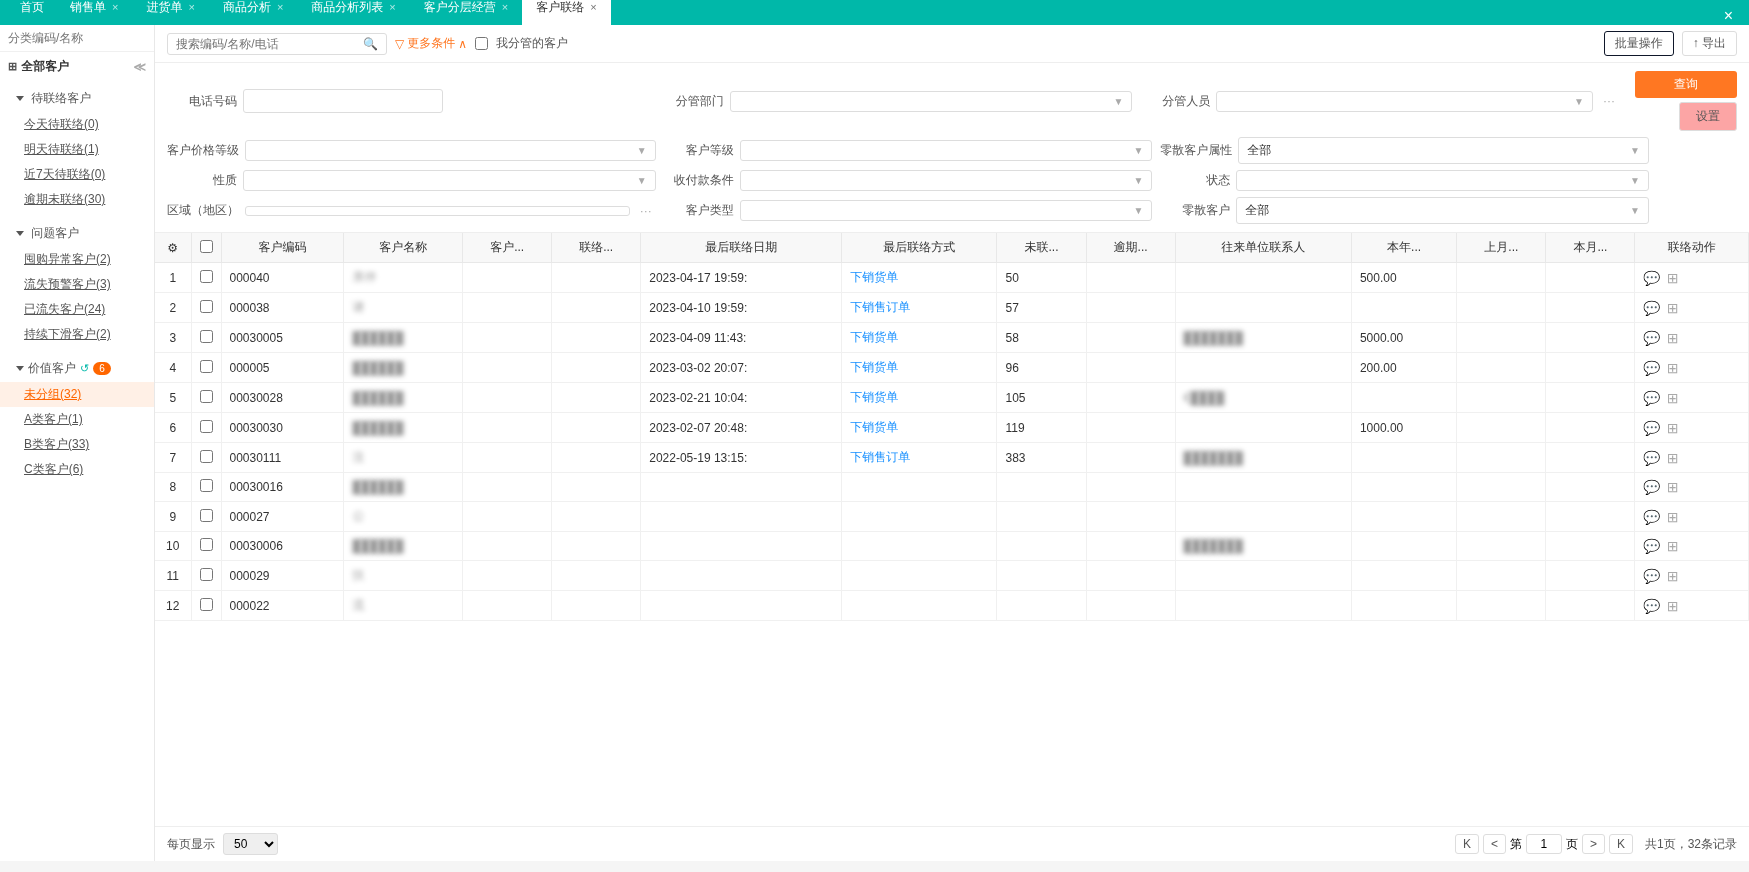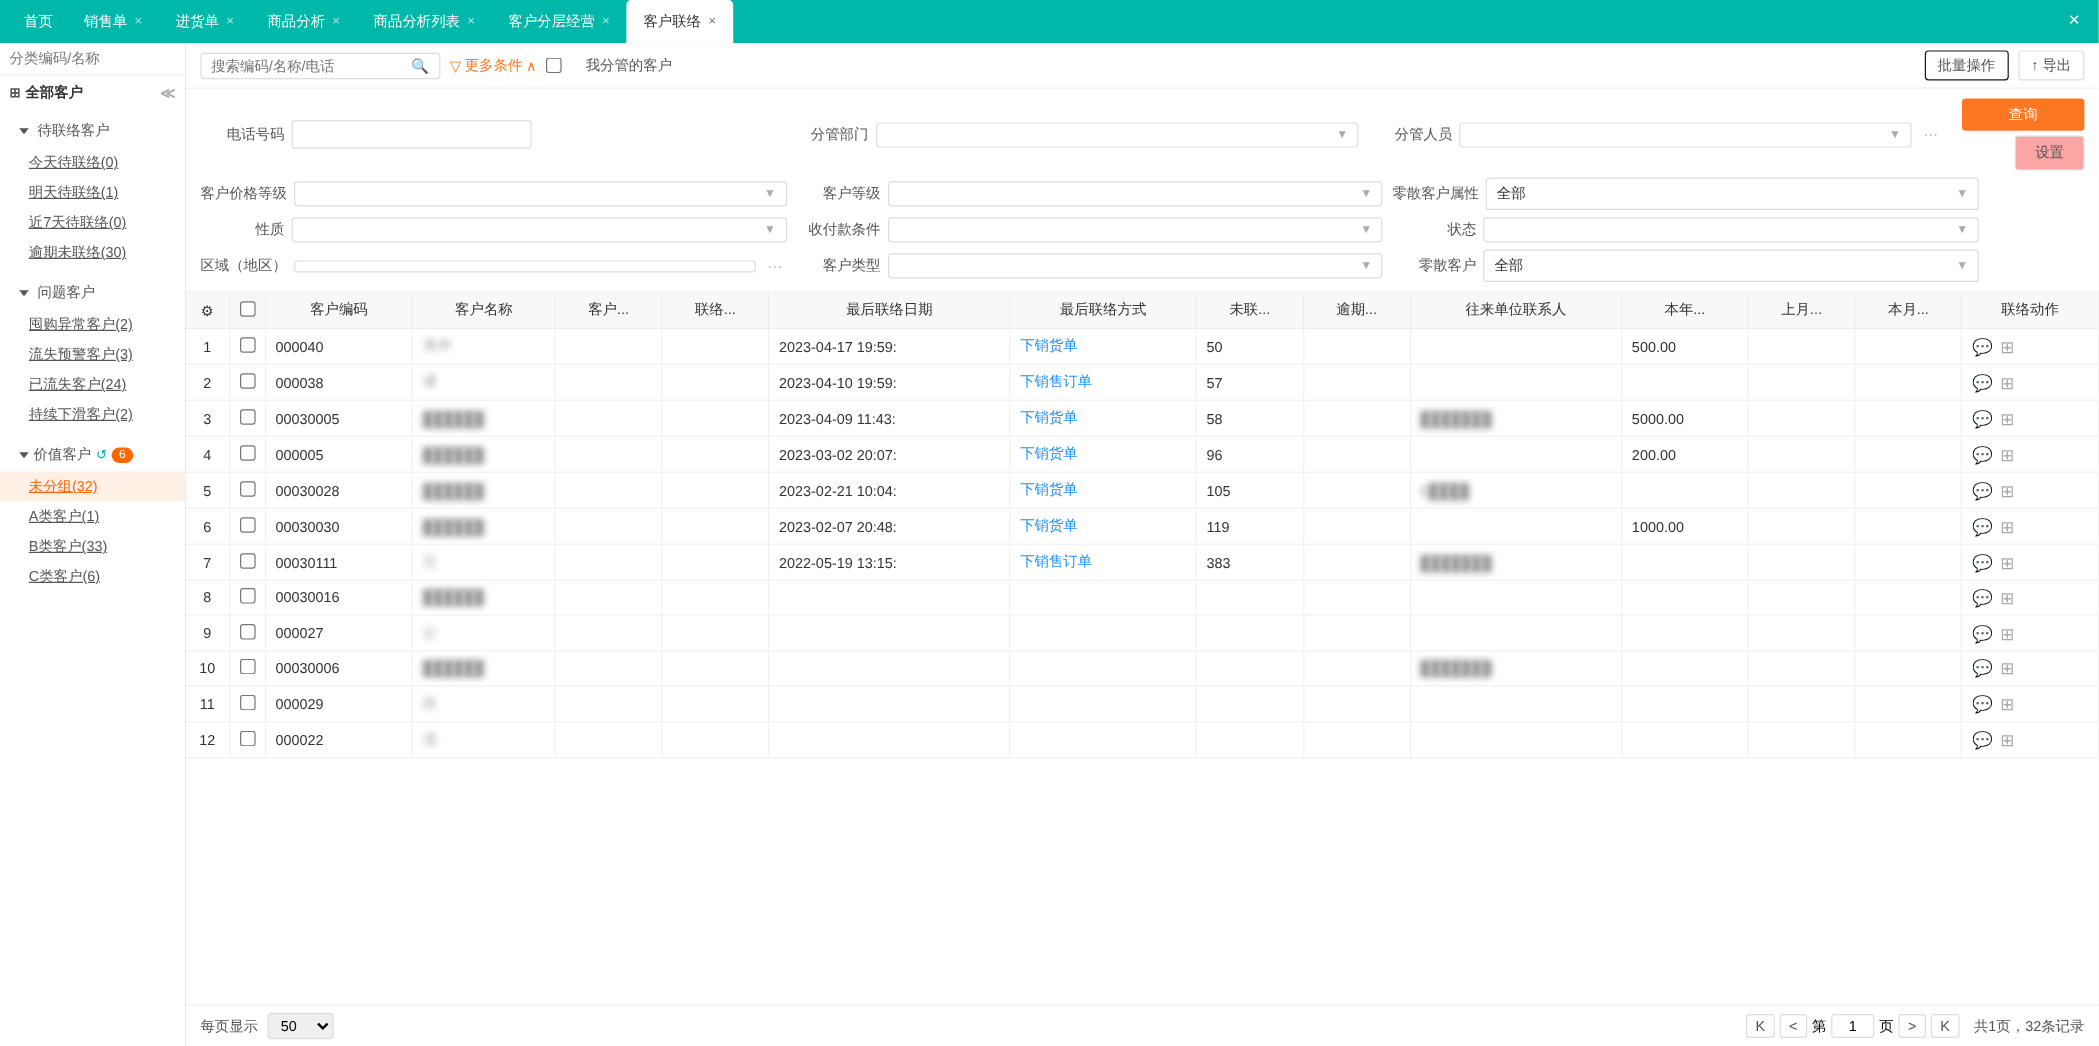--- a/index.html
+++ b/index.html
@@ -2,22 +2,22 @@
 <html><head>
   <meta charset="utf-8">
   <style>
     * { box-sizing: border-box; margin: 0; padding: 0; font-family: 'Microsoft YaHei', sans-serif; font-size: 12px; }
     body { background: #f5f5f5; overflow: hidden; }
     
     
     .top-nav {
       display: flex;
       background: #00b8a9;
-      height: 36px;
-      align-items: center;
+      height: 25px;
+      align-items: flex-end;
       padding: 0 8px;
     }
     .nav-tab {
       padding: 0 14px;
       height: 36px;
       display: flex;
       align-items: center;
       color: white;
       cursor: pointer;
       font-size: 13px;
@@ -133,40 +133,40 @@
       align-items: center;
       border-bottom: 1px solid #eee;
       gap: 8px;
     }
     .filter-search-box {
       display: flex;
       align-items: center;
       border: 1px solid #ddd;
       border-radius: 3px;
       padding: 3px 8px;
-      width: 200px;
+      width: 220px;
     }
     .filter-search-box input {
       border: none;
       outline: none;
       font-size: 12px;
       flex: 1;
       color: #999;
     }
     .more-conditions {
       color: #ff7722;
       cursor: pointer;
       display: flex;
       align-items: center;
       gap: 3px;
     }
     .my-customers {
       display: flex;
       align-items: center;
-      gap: 20px;
+      gap: 8px;
       color: #555;
       cursor: pointer;
     }
     .filter-actions {
       margin-left: auto;
       display: flex;
       gap: 8px;
     }
     .btn-batch { background: none; border: 1px solid #0f172a; border-radius: 3px; padding: 3px 10px; cursor: pointer; color: #555; font-size: 12px; }
     .btn-export { background: none; border: 1px solid #ddd; border-radius: 3px; padding: 3px 10px; cursor: pointer; color: #555; font-size: 12px; }

